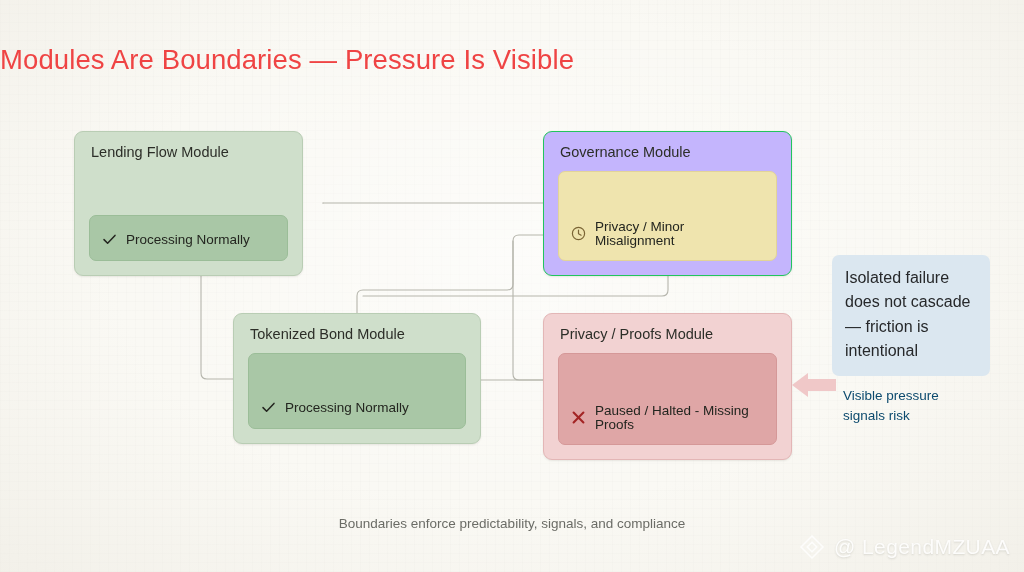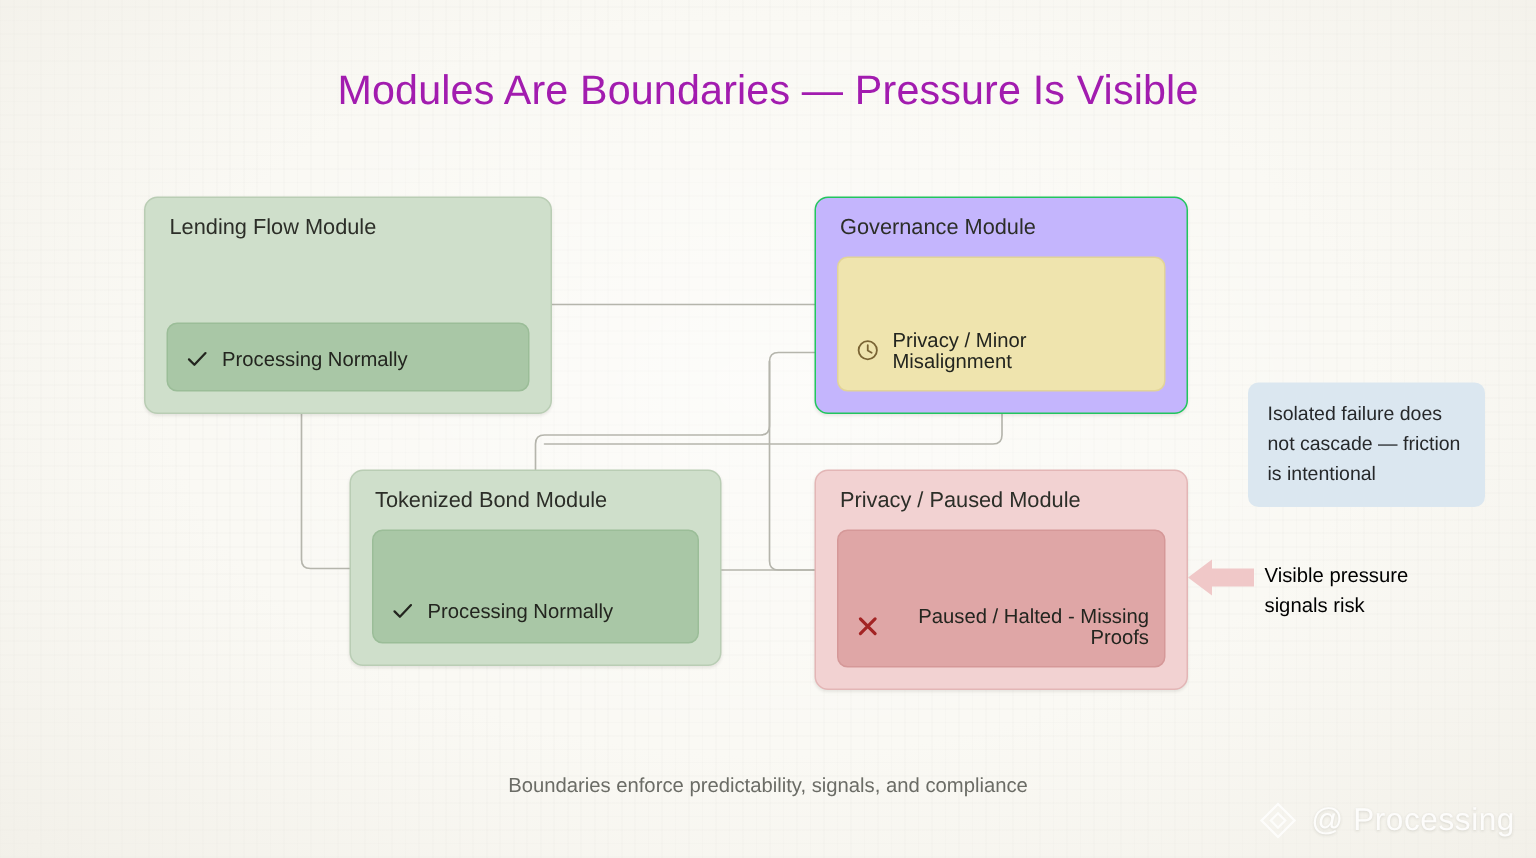--- a/index.html
+++ b/index.html
@@ -30,23 +30,23 @@
     pointer-events: none;
     z-index: 1;
   }
 
   .stage { position: absolute; inset: 0; z-index: 2; }
 
   .title {
     position: absolute;
     left: 0; right: 0;
     top: 44px;
-    text-align: center;
+    text-align: left;
     font-size: 27.5px;
-    color: #a21caf;
+    color: #ef4444;
     letter-spacing: 0.1px;
     font-weight: 400;
   }
 
   
   .wires { position: absolute; inset: 0; z-index: 3; }
 
   
   .module {
     position: absolute;
@@ -90,53 +90,53 @@
   }
 
   
   .m-green { background: #cfdfcb; border: 1px solid #b9cdb4; }
   .m-green .panel { background: #a9c7a6; border: 1px solid #9bbd98; }
   
   .m-yellow { background: #c4b5fd; border: 1px solid #22c55e; }
   .m-yellow .panel { background: #efe4ae; border: 1px solid #e2d498; }
   
   .m-red { background: #f2d2d2; border: 1px solid #e3b6b6; }
-  .m-red .panel { background: #dfa6a6; border: 1px solid #d59898; text-align: right; }
-
-  
-  #mod-lending    { left: 96px;  top: 131px; width: 272px; height: 145px; gap: 44px; }
+  .m-red .panel { background: #dfa6a6; border: 1px solid #d59898; }
+
+  
+  #mod-lending    { left: 74px;  top: 131px; width: 229px; height: 145px; gap: 44px; }
   #mod-governance { left: 543px; top: 131px; width: 249px; height: 145px; }
   #mod-bond       { left: 233px; top: 313px; width: 248px; height: 131px; }
   #mod-privacy    { left: 543px; top: 313px; width: 249px; height: 147px; }
 
   
   .callout {
     position: absolute;
     z-index: 5;
     left: 832px;
     top: 255px;
     width: 158px;
     background: #dbe7f0;
     border-radius: 7px;
     padding: 11px 12px 12px 13px;
-    font-size: 13px;
+    font-size: 16px;
     line-height: 1.53;
     color: #26282a;
   }
 
   
   .arrow-wrap { position: absolute; z-index: 5; left: 790px; top: 372px; }
   .arrow-note {
     position: absolute;
     z-index: 5;
     left: 843px;
-    top: 374px;
+    top: 386px;
     font-size: 13.5px;
     line-height: 1.47;
-    color: #000000;
+    color: #0c4a6e;
     width: 140px;
   }
 
   .footer {
     position: absolute;
     z-index: 5;
     left: 0; right: 0;
     top: 516px;
     text-align: center;
     font-size: 13.5px;
@@ -226,21 +226,21 @@
           <svg width="15" height="15" viewBox="0 0 15 15">
               <path d="M2 7.6 L5.6 11.2 L13 3.4" stroke="#23251f" stroke-width="1.5" fill="none" stroke-linecap="round" stroke-linejoin="round"></path>
             </svg>
         </span>
         <span>Processing Normally</span>
       </div>
     </div>
   </div>
 
   <div class="module m-red" id="mod-privacy">
-    <div class="module-title">Privacy / Paused Module</div>
+    <div class="module-title">Privacy / Proofs Module</div>
     <div class="panel">
       <div class="status">
         <span class="glyph">
           <svg width="15" height="15" viewBox="0 0 15 15">
             <path d="M2.6 2.6 L12.4 12.4 M12.4 2.6 L2.6 12.4" stroke="#a32424" stroke-width="2.1" stroke-linecap="round"></path>
           </svg>
         </span>
         <span>Paused / Halted - Missing Proofs</span>
       </div>
     </div>
@@ -259,16 +259,16 @@
 
   <div class="watermark">
     <span class="wm-logo">
       <svg width="26" height="26" viewBox="0 0 26 26">
         <g stroke="#ffffff" stroke-width="1.5" fill="none">
           <path d="M13 2 L24 13 L13 24 L2 13 Z"></path>
           <path d="M13 8.2 L17.8 13 L13 17.8 L8.2 13 Z"></path>
         </g>
       </svg>
     </span>
-    <span>@ Processing</span>
+    <span>@ LegendMZUAA</span>
   </div>
 
 </div>
 
 </body></html>

